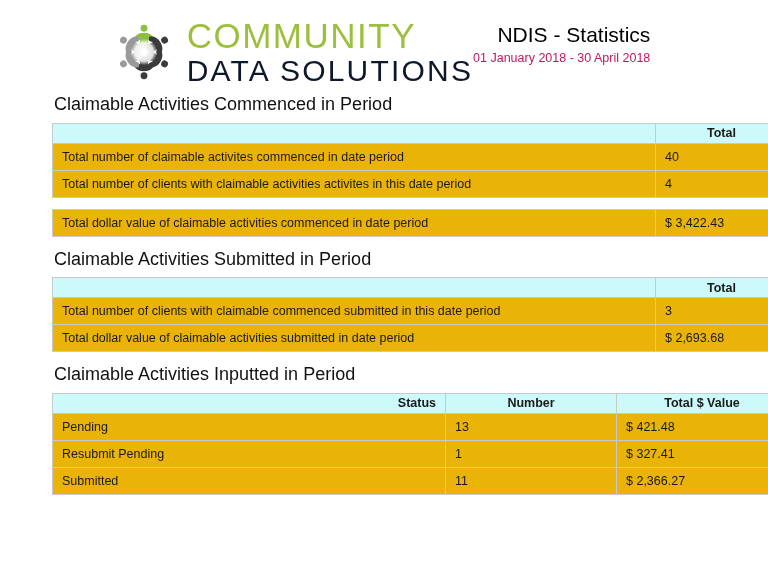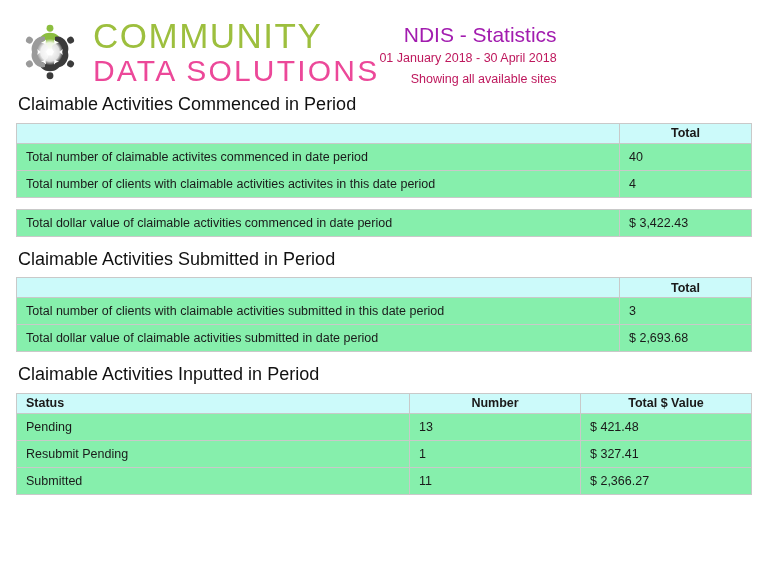--- a/index.html
+++ b/index.html
@@ -10,60 +10,60 @@
     font-family: "Liberation Sans", sans-serif;
     color: #1a1a1a;
     overflow: hidden;
     -webkit-font-smoothing: antialiased;
   }
 
   
   .header {
     display: flex;
     align-items: flex-start;
-    justify-content: flex-start;
+    justify-content: center;
     padding: 12px 24px 0 16px;
     height: 94px;
   }
   .brand { display: flex; align-items: center; gap: 9px; padding-top: 6px; }
   .brand-mark { width: 68px; height: 66px; flex: none; }
   .brand-words { display: flex; flex-direction: column; line-height: 1; }
   .brand-line1 {
     font-size: 35px;
     letter-spacing: 1.5px;
     color: #9dbf3e;
     font-weight: 400;
     white-space: nowrap;
   }
   .brand-line2 {
     font-size: 30px;
     letter-spacing: 2.2px;
-    color: #ec4899;
+    color: #0f172a;
     font-weight: 400;
     white-space: nowrap;
     margin-top: 3px;
   }
 
   .report-meta { text-align: right; padding-top: 10px; }
   .report-title {
     font-size: 21px;
     font-weight: 400;
-    color: #a21caf;
+    color: #000000;
     line-height: 1.25;
     white-space: nowrap;
   }
   .report-sub {
     font-size: 12.5px;
     color: #be185d;
     line-height: 1.65;
     white-space: nowrap;
   }
 
   
-  .content { padding: 0 16px; }
+  .content { padding: 0 16px; margin-left: 36px; }
   .section-heading {
     font-size: 18px;
     font-weight: 400;
     color: #111;
     margin: 0 0 7px 2px;
     line-height: 1.2;
   }
   .section { margin-bottom: 12px; }
 
   table.rpt {
@@ -74,32 +74,32 @@
   }
   table.rpt td, table.rpt th {
     border: 1px solid #c9c9c9;
     height: 27px;
     font-size: 12.5px;
     font-weight: 400;
     color: #1a1a1a;
     padding: 0 9px;
     text-align: left;
     vertical-align: middle;
-    background: #86efac;
+    background: #eab308;
     overflow: hidden;
     white-space: nowrap;
   }
   table.rpt thead th {
     background: #ccfafa;
     font-weight: bold;
     text-align: center;
     height: 20px;
   }
   table.rpt thead th.blank { background: #ccfafa; }
-  table.rpt thead th.lbl   { text-align: left; }
+  table.rpt thead th.lbl   { text-align: right; }
   td.num { text-align: center; }
 
   .gap { height: 11px; }
 
   
   .c-label { width: 603px; }
   .c-total { width: 132px; }
   
   .c-status { width: 393px; }
   .c-number { width: 171px; }
@@ -157,21 +157,20 @@
 
     <div class="brand-words">
       <div class="brand-line1">COMMUNITY</div>
       <div class="brand-line2">DATA SOLUTIONS</div>
     </div>
   </div>
 
   <div class="report-meta">
     <div class="report-title">NDIS - Statistics</div>
     <div class="report-sub">01 January 2018 - 30 April 2018</div>
-    <div class="report-sub">Showing all available sites</div>
   </div>
 </div>
 
 <div class="content">
 
   <div class="section">
     <h2 class="section-heading">Claimable Activities Commenced in Period</h2>
 
     <table class="rpt">
       <colgroup>
@@ -221,21 +220,21 @@
           <col class="c-total">
         </colgroup>
       <thead>
         <tr>
           <th class="blank lbl"></th>
           <th>Total</th>
         </tr>
       </thead>
       <tbody>
         <tr>
-          <td>Total number of clients with claimable activities submitted in this date period</td>
+          <td>Total number of clients with claimable commenced submitted in this date period</td>
           <td class="num">3</td>
         </tr>
         <tr>
           <td>Total dollar value of claimable activities submitted in date period</td>
           <td class="num">$ 2,693.68</td>
         </tr>
       </tbody>
     </table>
   </div>
 

